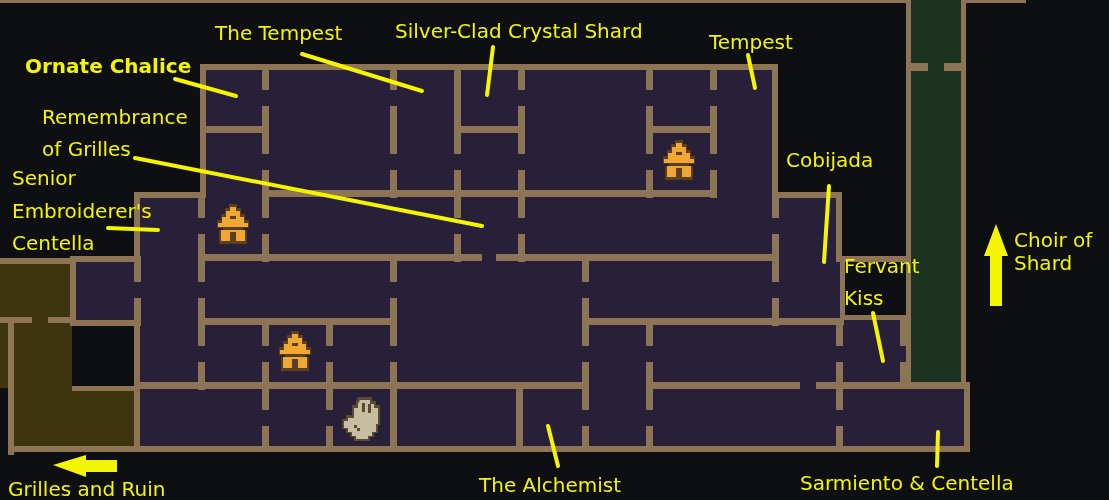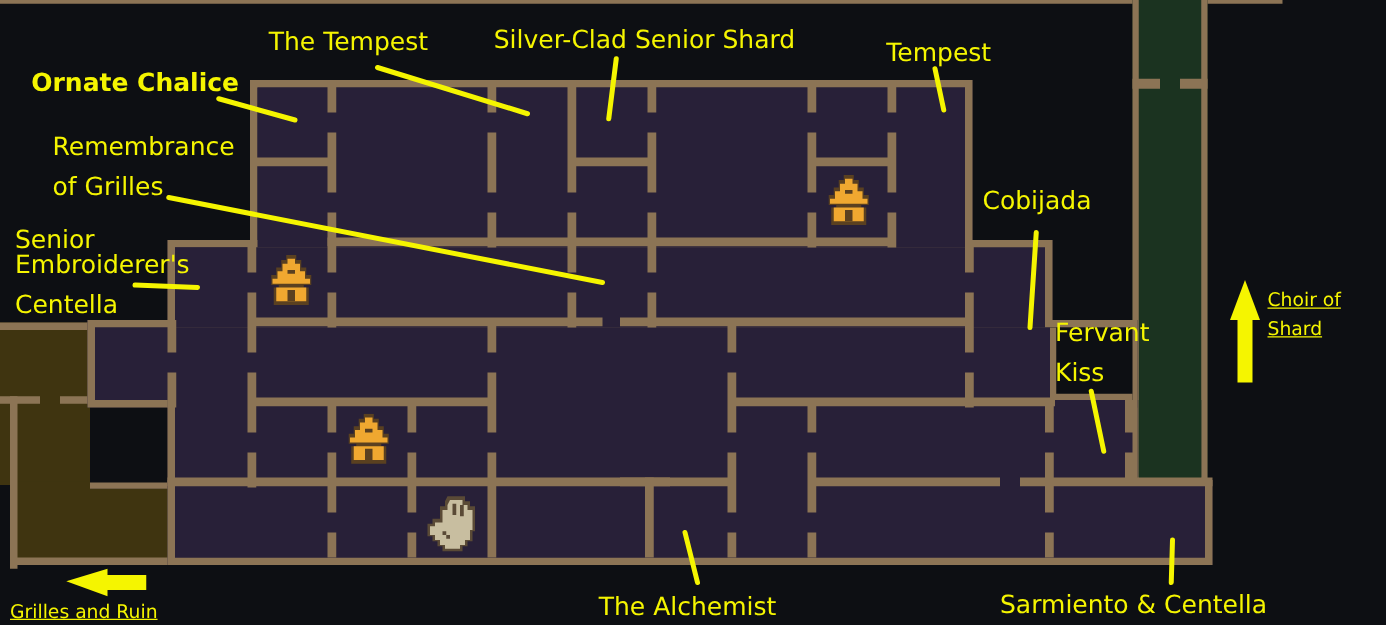--- a/index.html
+++ b/index.html
@@ -3,21 +3,21 @@
   <meta charset="utf-8">
   <style>
     html, body { margin:0; padding:0; }
     body { width:1109px; height:500px; background:#0d0f13; position:relative; overflow:hidden; font-family:"DejaVu Sans", sans-serif; }
     .room { position:absolute; background:#282038; border:6px solid #8c7455; box-sizing:border-box; }
     .wall { position:absolute; background:#8c7455; }
     .olive { position:absolute; background:#3f3410; }
     .green { position:absolute; background:#1b3320; }
     .black { position:absolute; background:#0d0f13; }
     .label { position:absolute; color:#f5f500; font-size:20px; line-height:26px; white-space:nowrap; }
-    .label.small { font-size:15px; line-height:22px;text-decoration:underline; }
+    .label.small { font-size:20px; line-height:22px; }
     svg.overlay { position:absolute; left:0; top:0; }
     .icon { position:absolute; }
   </style>
 </head>
 <body>
 
 <div class="green" style="left:906px;top:0;width:60px;height:386px;border-left:5px solid #8c7455;border-right:5px solid #8c7455;box-sizing:border-box;"></div>
 <div class="wall" style="left:966px;top:0;width:60px;height:3px;"></div>
 <div class="wall" style="left:0;top:0;width:906px;height:3px;"></div>
 <div class="wall" style="left:906px;top:63px;width:22px;height:8px;"></div>
@@ -166,25 +166,25 @@
     <line x1="938" y1="432" x2="937" y2="466"></line>
   </g>
   <g fill="#f5f500">
     <path d="M996 224 L1008 256 L1002 256 L1002 306 L990 306 L990 256 L984 256 Z"></path>
     <path d="M53 465 L86 455 L86 460 L117 460 L117 472 L86 472 L86 477 Z"></path>
   </g>
 </svg>
 
 <div class="label" style="left:25px;top:53px;font-weight:bold;">Ornate Chalice</div>
 <div class="label" style="left:215px;top:20px;text-align:center;">The Tempest</div>
-<div class="label" style="left:395px;top:18px;">Silver-Clad Senior Shard</div>
+<div class="label" style="left:395px;top:18px;">Silver-Clad Crystal Shard</div>
 <div class="label" style="left:709px;top:29px;">Tempest</div>
 <div class="label" style="left:42px;top:104px;">Remembrance</div>
 <div class="label" style="left:42px;top:136px;">of Grilles</div>
-<div class="label" style="left:12px;top:178px;">Senior</div>
+<div class="label" style="left:12px;top:165px;">Senior</div>
 <div class="label" style="left:12px;top:198px;">Embroiderer's</div>
 <div class="label" style="left:12px;top:230px;">Centella</div>
 <div class="label" style="left:786px;top:147px;">Cobijada</div>
 <div class="label" style="left:844px;top:253px;">Fervant</div>
 <div class="label" style="left:844px;top:285px;">Kiss</div>
 <div class="label" style="left:479px;top:472px;">The Alchemist</div>
 <div class="label" style="left:800px;top:470px;">Sarmiento &amp; Centella</div>
 
 <div class="label small" style="left:1014px;top:229px;">Choir of</div>
 <div class="label small" style="left:1014px;top:252px;">Shard</div>

